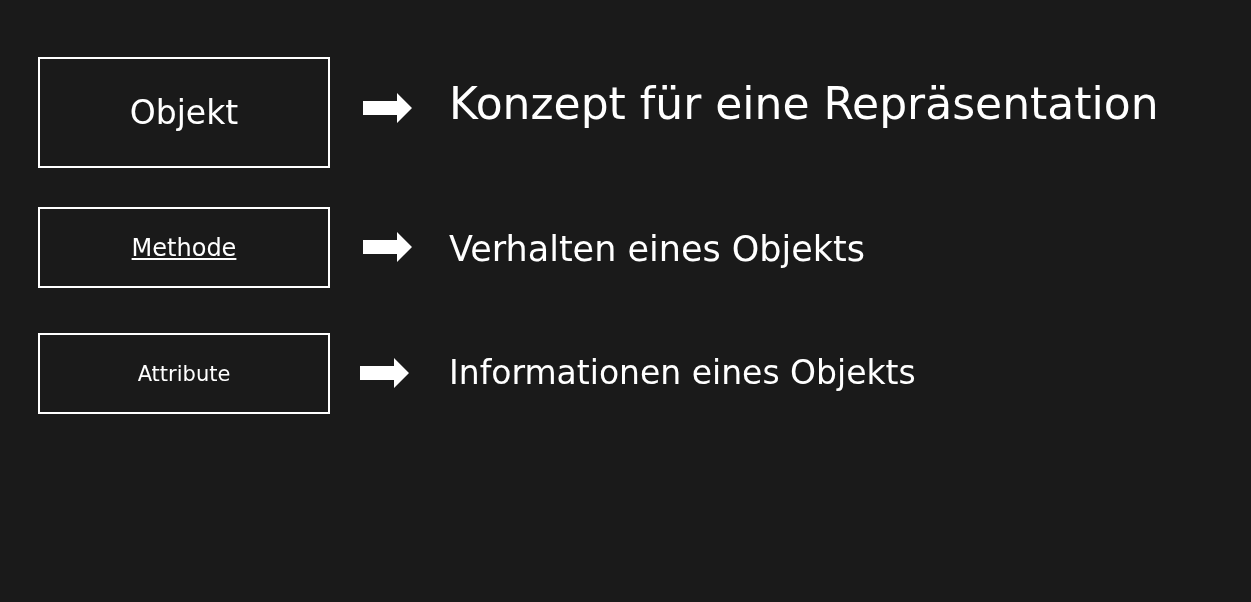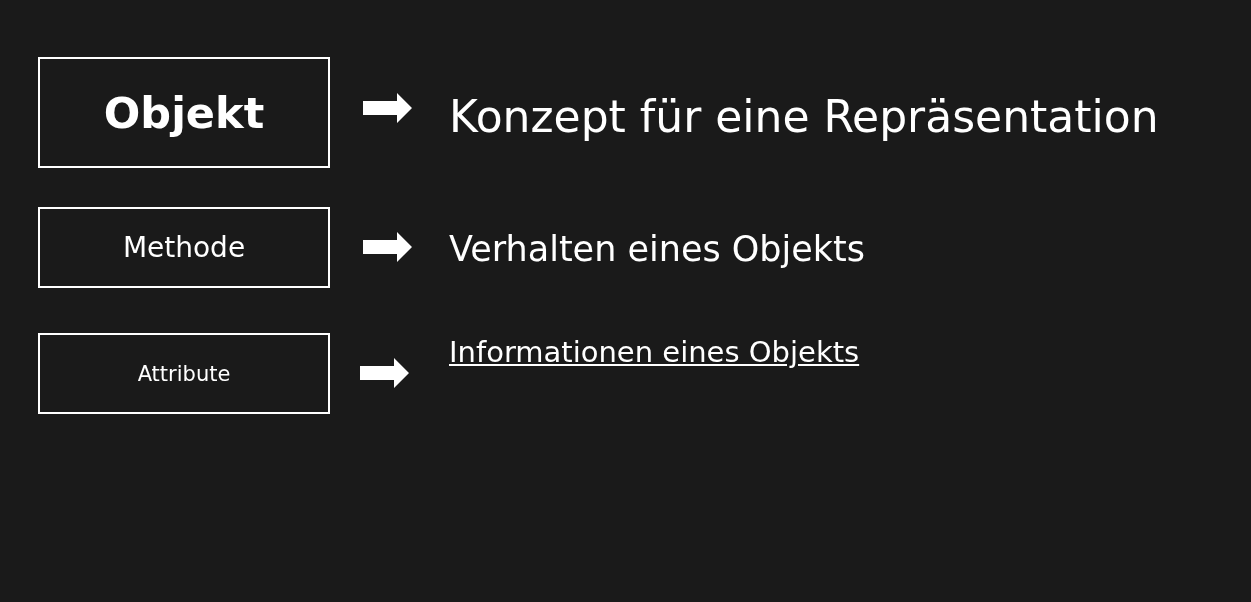--- a/index.html
+++ b/index.html
@@ -6,35 +6,35 @@
   body{width:1251px;height:602px;background:#1a1a1a;position:relative;overflow:hidden;font-family:"DejaVu Sans","Liberation Sans",sans-serif;color:#fff;}
   .box{position:absolute;left:38px;width:288px;border:2px solid #fff;box-sizing:content-box;display:flex;align-items:center;justify-content:center;}
   .arrow{position:absolute;width:50px;height:30px;}
   .desc{position:absolute;left:449px;white-space:nowrap;}
 </style>
 </head>
 <body>
 
 <div>
   <div class="box" style="top:57px;height:107px;">
-    <span style="font-size:43px;font-weight:bold;">Objekt</span>
+    <span style="font-size:33px;">Objekt</span>
   </div>
   <svg class="arrow" style="left:363px;top:93px;" viewBox="0 0 50 30">
     <polygon points="0,8 34,8 34,0 49,15 34,30 34,22 0,22" fill="#fff"></polygon>
   </svg>
-  <div class="desc" style="top:78px;font-size:44px;margin-top:13px;">Konzept für eine Repräsentation</div>
+  <div class="desc" style="top:78px;font-size:44px;">Konzept für eine Repräsentation</div>
 
   <div class="box" style="top:207px;height:77px;">
-    <span style="font-size:28px;">Methode</span>
+    <span style="font-size:24px;text-decoration:underline;">Methode</span>
   </div>
   <svg class="arrow" style="left:363px;top:232px;" viewBox="0 0 50 30">
     <polygon points="0,8 34,8 34,0 49,15 34,30 34,22 0,22" fill="#fff"></polygon>
   </svg>
   <div class="desc" style="top:229px;font-size:35px;">Verhalten eines Objekts</div>
 
   <div class="box" style="top:333px;height:77px;text-align:center;">
     <span style="font-size:21px;">Attribute</span>
   </div>
   <svg class="arrow" style="left:360px;top:358px;" viewBox="0 0 50 30">
     <polygon points="0,8 34,8 34,0 49,15 34,30 34,22 0,22" fill="#fff"></polygon>
   </svg>
-  <div class="desc" style="top:335px;font-size:29px;text-decoration:underline;">Informationen eines Objekts</div>
+  <div class="desc" style="top:353px;font-size:33px;">Informationen eines Objekts</div>
 </div>
 
 </body></html>

